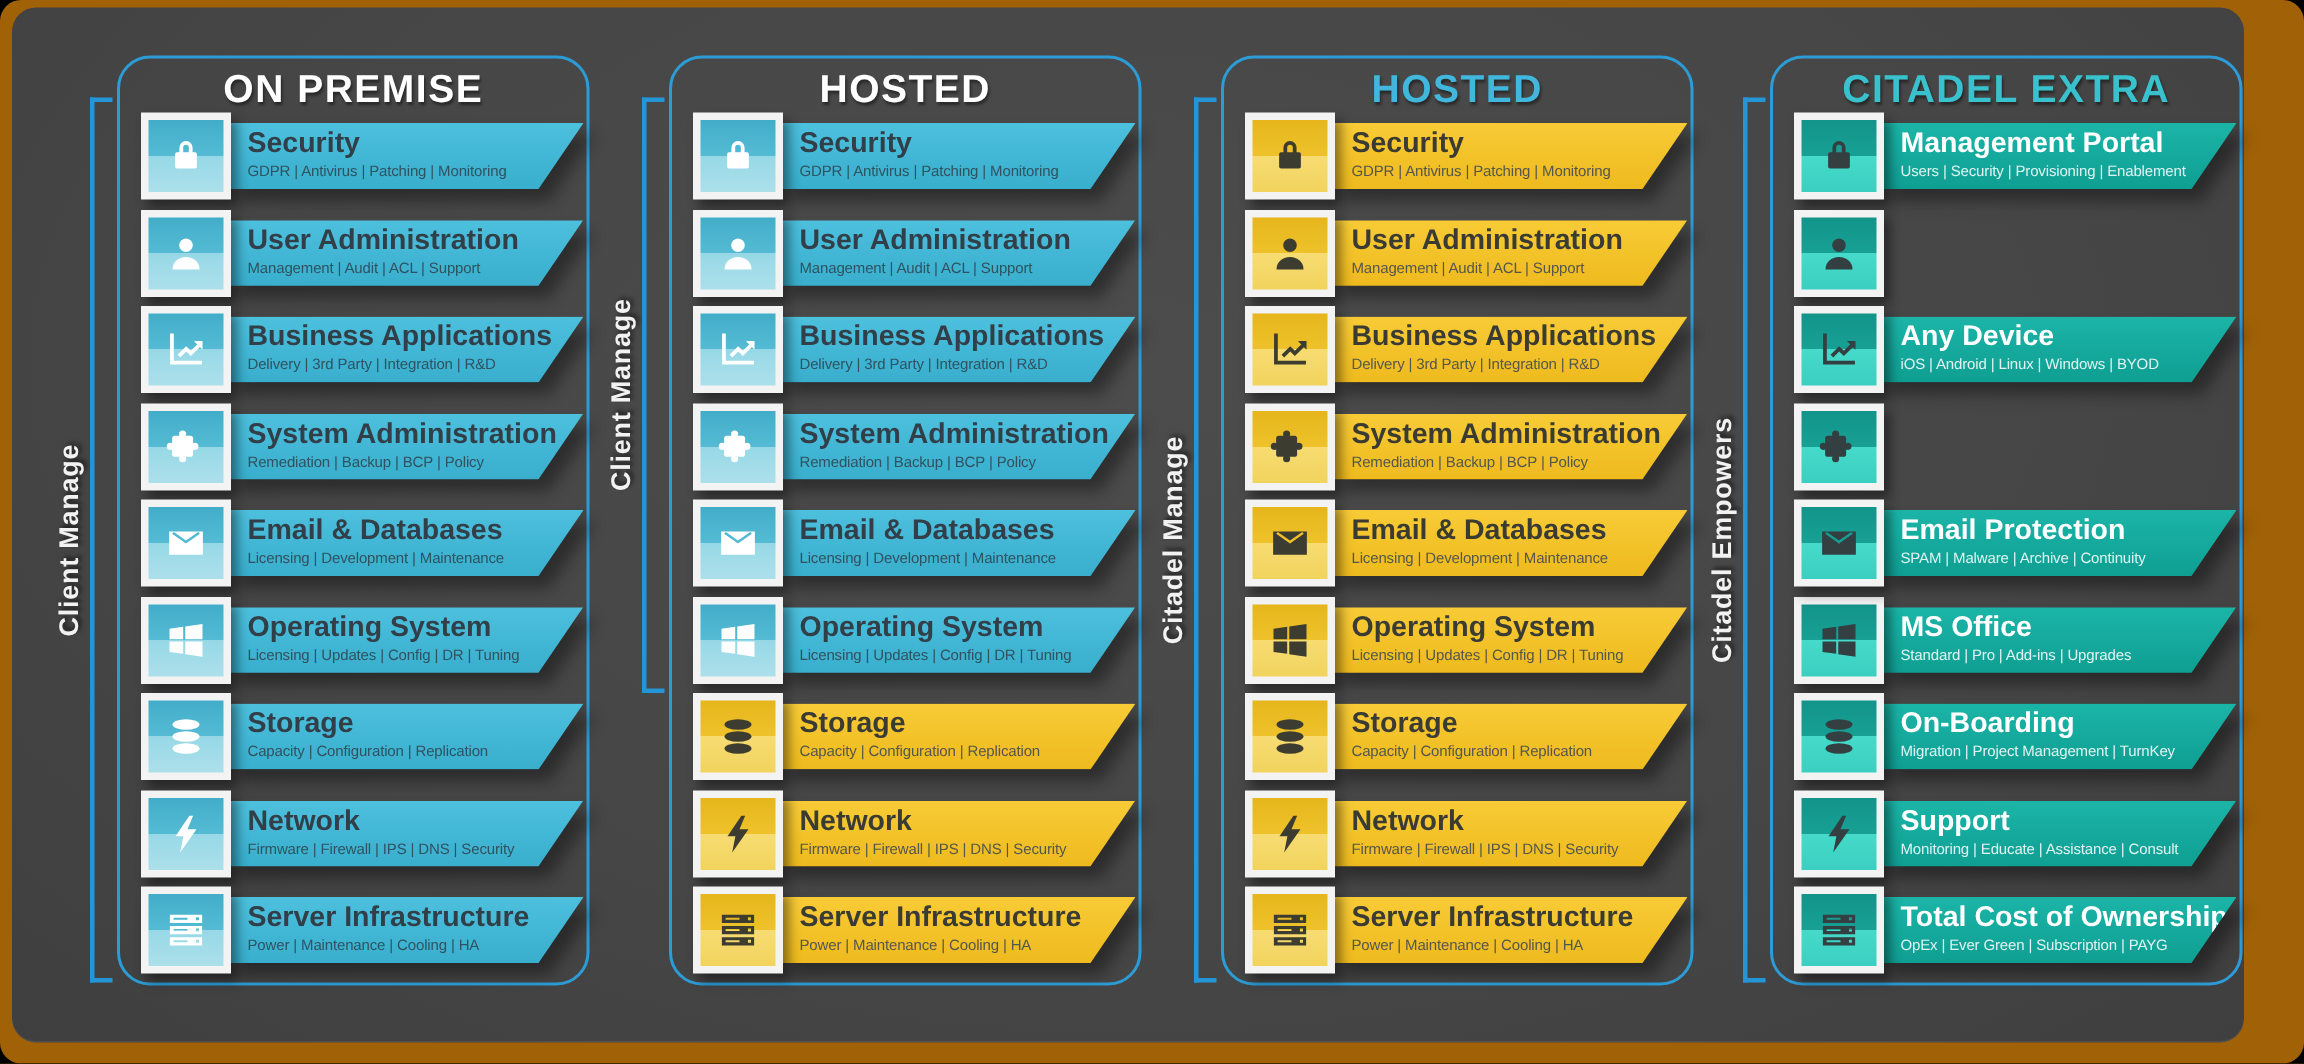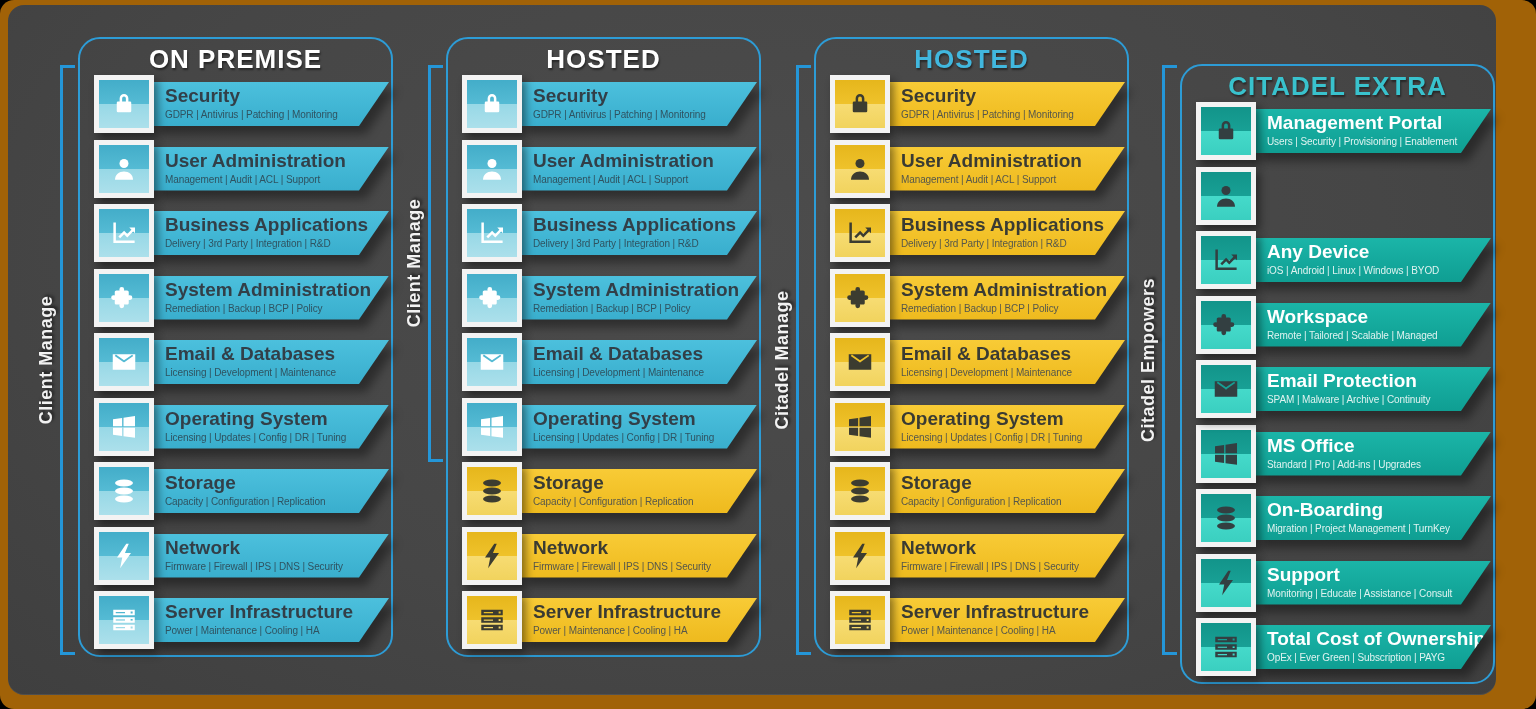--- a/index.html
+++ b/index.html
@@ -542,21 +542,21 @@
                 <path fill-rule="evenodd" d="M3.4 3.8h17.2v4.4H3.4zm2 1.7h7.4v1H5.4zm11.9-.3h1.6v1.6h-1.6zM3.4 9.8h17.2v4.4H3.4zm2 1.7h7.4v1H5.4zm11.9-.3h1.6v1.6h-1.6zM3.4 15.8h17.2v4.4H3.4zm2 1.7h7.4v1H5.4zm11.9-.3h1.6v1.6h-1.6z"></path>
               </svg>
             </div>
     </div>
   </div>
 </div>
 
   <div class="bracket" style="left: 788px; top: 60px; height: 590px;"></div>
   <div class="side-label" style="left: 764px; top: 355px;">Citadel Manage</div>
 
-  <div class="column" style="left: 1172px; margin-top: 27px;">
+  <div class="column" style="left: 1172px;">
     <div class="col-title" style="color: rgb(57, 194, 205);">CITADEL EXTRA</div>
 
   <div class="row c-teal" style="top: 36px;">
     <div class="banner">
       <div class="banner-shape">
         <div class="banner-title">Management Portal</div>
         <div class="banner-sub">Users | Security | Provisioning | Enablement</div>
       </div>
     </div>
     <div class="tile">
@@ -592,26 +592,20 @@
               <svg viewBox="0 0 24 24" fill="currentColor">
                 <path d="M3.5 3.5h2V18h15v2h-17z"></path>
                 <path d="M7.5 14.8l4.6-4.6 2.5 2.5 3.9-3.9 1.4 1.4-5.3 5.3-2.5-2.5-3.2 3.2z"></path>
                 <path d="M16.2 7.5h4.6v4.6z"></path>
               </svg>
             </div>
     </div>
   </div>
 
   <div class="row c-teal" style="top: 229.5px;">
-    <div class="banner">
-      <div class="banner-shape">
-        <div class="banner-title">Workspace</div>
-        <div class="banner-sub">Remote | Tailored | Scalable | Managed</div>
-      </div>
-    </div>
     <div class="tile">
       <div class="tile-inner">
               <svg viewBox="0 0 24 24" fill="currentColor">
                 <path d="M10.2 3.2a1.9 1.9 0 0 1 1.9 1.9c0 .35-.1.68-.26.96h2.66c.72 0 1.3.58 1.3 1.3v2.66c.28-.17.61-.26.96-.26a1.9 1.9 0 1 1 0 3.8c-.35 0-.68-.1-.96-.26v2.66c0 .72-.58 1.3-1.3 1.3h-2.66c.17.28.26.61.26.96a1.9 1.9 0 1 1-3.8 0c0-.35.1-.68.26-.96H5.9c-.72 0-1.3-.58-1.3-1.3v-2.66c-.28.17-.61.26-.96.26a1.9 1.9 0 1 1 0-3.8c.35 0 .68.1.96.26V7.36c0-.72.58-1.3 1.3-1.3h2.66a1.86 1.86 0 0 1-.26-.96 1.9 1.9 0 0 1 1.9-1.9z"></path>
               </svg>
             </div>
     </div>
   </div>
 
   <div class="row c-teal" style="top: 358.5px;">

